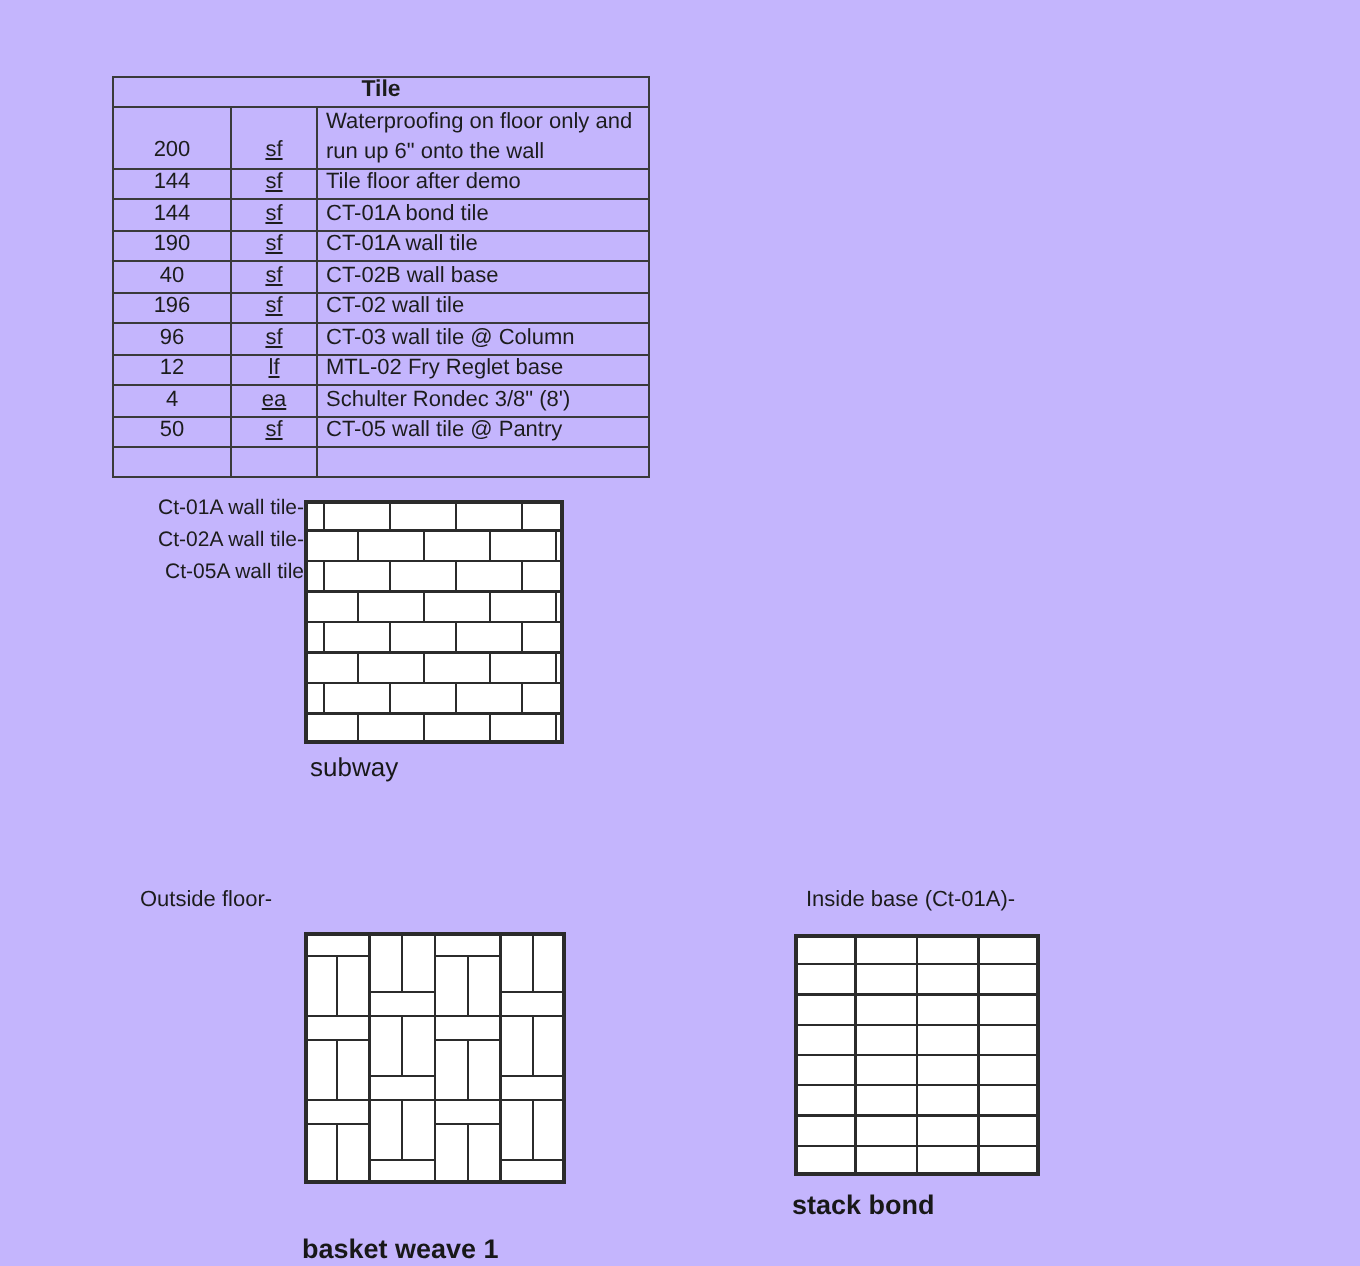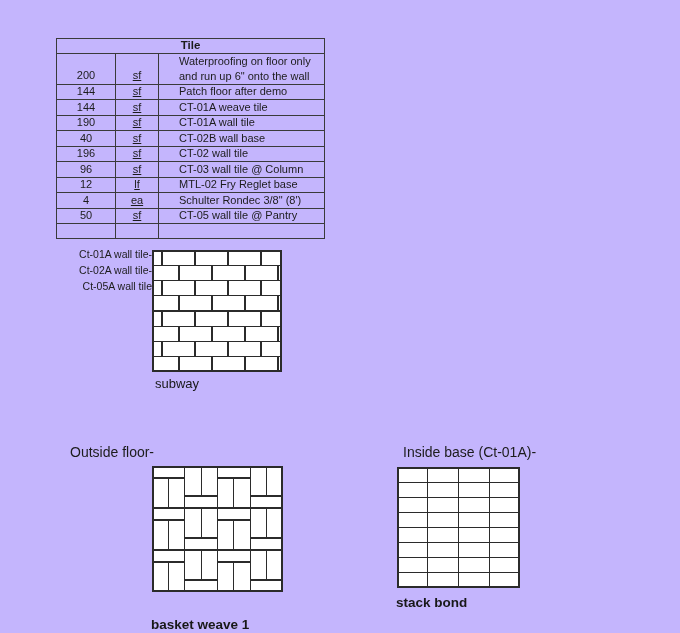--- a/index.html
+++ b/index.html
@@ -15,33 +15,33 @@
   }
   .tile-table td {
     border:1px solid #3a3a3a; padding:0 2px; height:14.5px;
     line-height:13.5px; overflow:hidden; white-space:nowrap;
   }
   .tile-table td.title-cell {
     text-align:center; font-weight:bold; font-size:11.5px; height:13px;
   }
   .tile-table td.qty  { text-align:center;margin-top:28px; }
   .tile-table td.unit { text-align:center;text-decoration:underline; }
-  .tile-table td.desc { text-align:left; padding-left:20px; }
+  .tile-table td.desc { text-align:left; padding-left:4px; }
   .tile-table tr.tall td { height:29px; }
   .tile-table tr.tall td.desc { white-space:normal; line-height:14.5px; }
   .tile-table tr.tall td.qty,
   .tile-table tr.tall td.unit { vertical-align:bottom; padding-bottom:1px; }
   .tile-table tr.empty td { height:14px; }
   
   .wall-labels {
     position:absolute; left:58px; top:246px; width:94px;
     text-align:right; font-size:10.5px; line-height:16px; color:#1c1c1c;
   }
   .anno {
-    position:absolute; font-size:14px; color:#1c1c1c; white-space:nowrap;
+    position:absolute; font-size:11px; color:#1c1c1c; white-space:nowrap;
   }
   .pattern-caption {
     position:absolute; font-size:13px; color:#181818; white-space:nowrap;
   }
   .caption-bold { font-weight:600; font-size:13.5px; }
   
   .pattern-svg { position:absolute; }
   #subway-svg { left:152px; top:250px; }
   #basket-svg { left:152px; top:466px; }
   #stack-svg  { left:397px; top:467px; }
@@ -67,26 +67,26 @@
         <td class="title-cell" colspan="3">Tile</td>
       </tr>
     <tr class="tall">
           <td class="qty">200</td>
           <td class="unit">sf</td>
           <td class="desc">Waterproofing on floor only and run up 6" onto the wall</td>
         </tr>
         <tr>
           <td class="qty">144</td>
           <td class="unit">sf</td>
-          <td class="desc">Patch floor after demo</td>
+          <td class="desc">Tile floor after demo</td>
         </tr>
         <tr>
           <td class="qty">144</td>
           <td class="unit">sf</td>
-          <td class="desc">CT-01A weave tile</td>
+          <td class="desc">CT-01A bond tile</td>
         </tr>
         <tr>
           <td class="qty">190</td>
           <td class="unit">sf</td>
           <td class="desc">CT-01A wall tile</td>
         </tr>
         <tr>
           <td class="qty">40</td>
           <td class="unit">sf</td>
           <td class="desc">CT-02B wall base</td>

